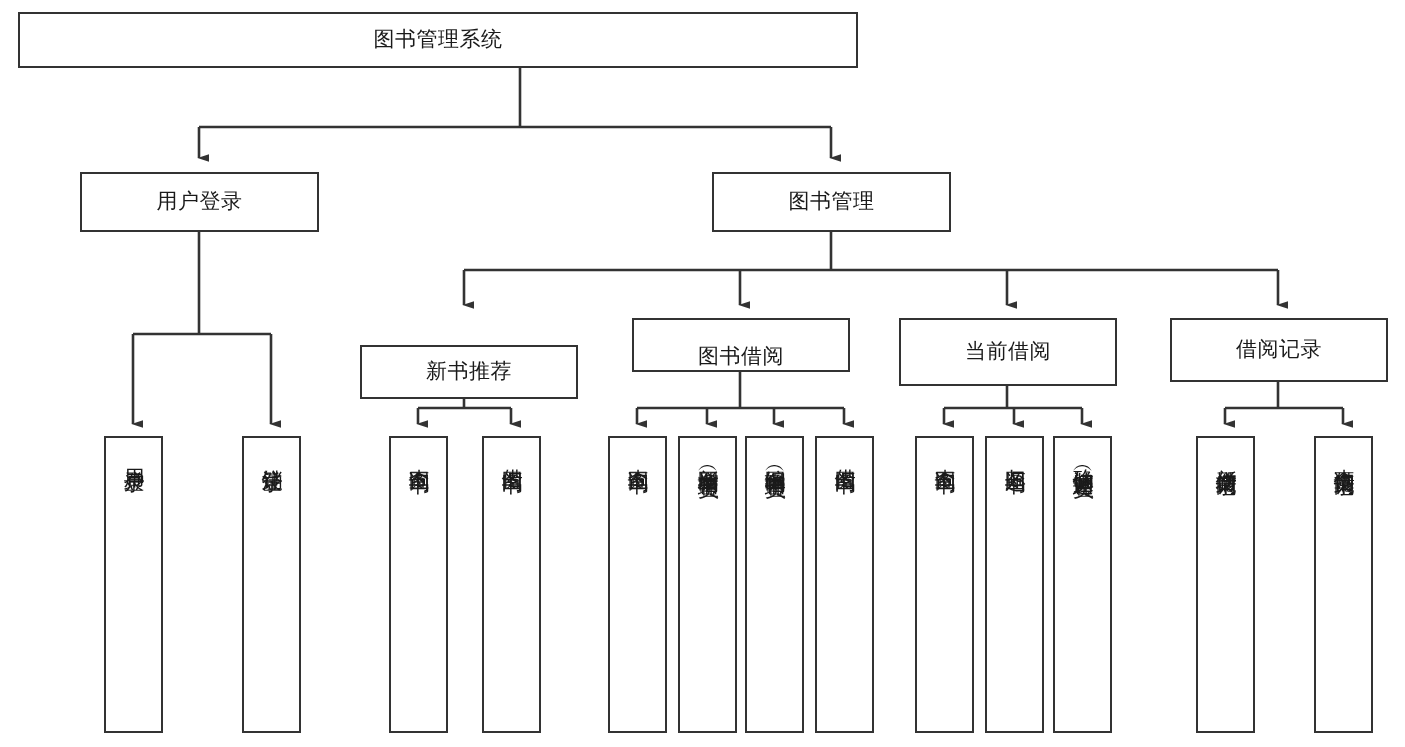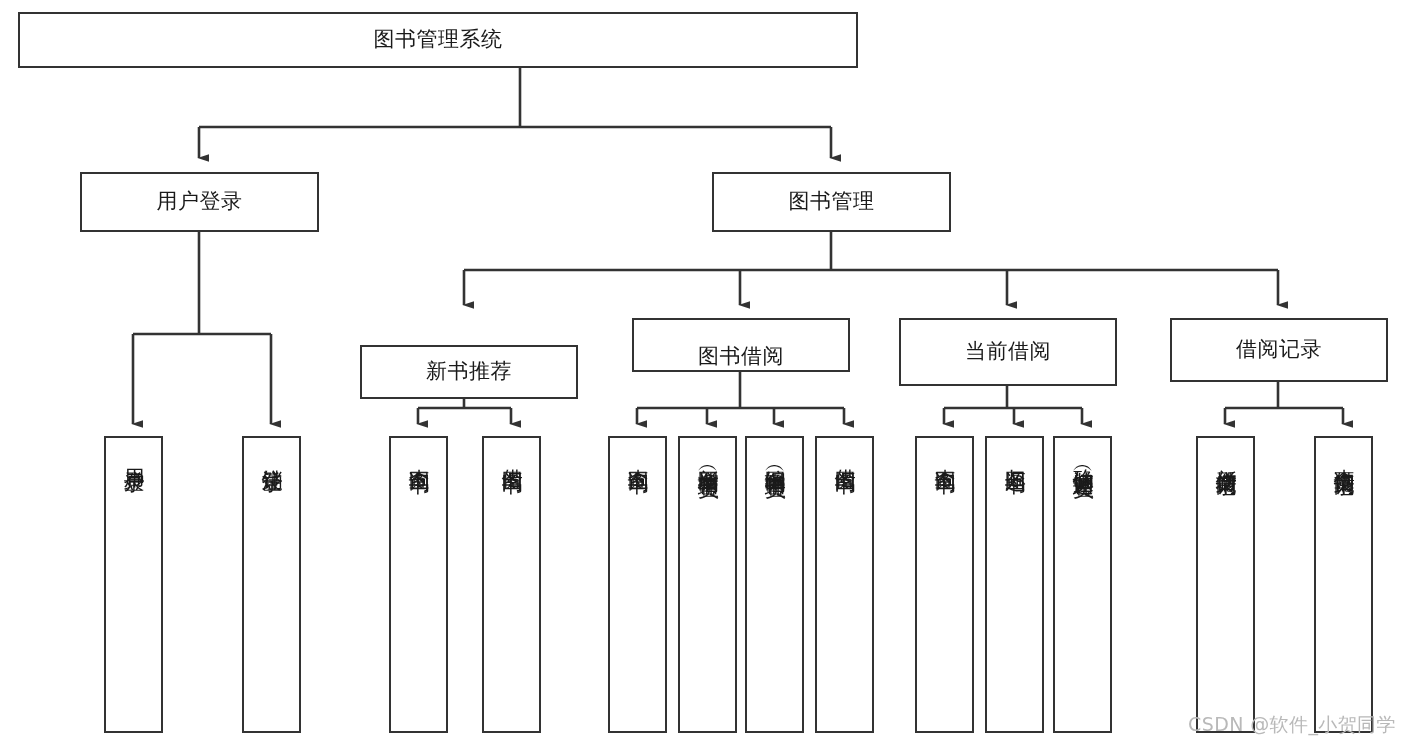--- a/index.html
+++ b/index.html
@@ -197,15 +197,14 @@
   </div>
 
   <div class="node vertical" style="left:1196px; top:436px; width:59px; height:297px;">
     <span class="node-label">新增借阅记录</span>
   </div>
 
   <div class="node vertical" style="left:1314px; top:436px; width:59px; height:297px;">
     <span class="node-label">查询借阅记录</span>
   </div>
 
-  <div class="watermark">CSDN @软件_小贺同学</div>
 
 </div>
 
 </body></html>

